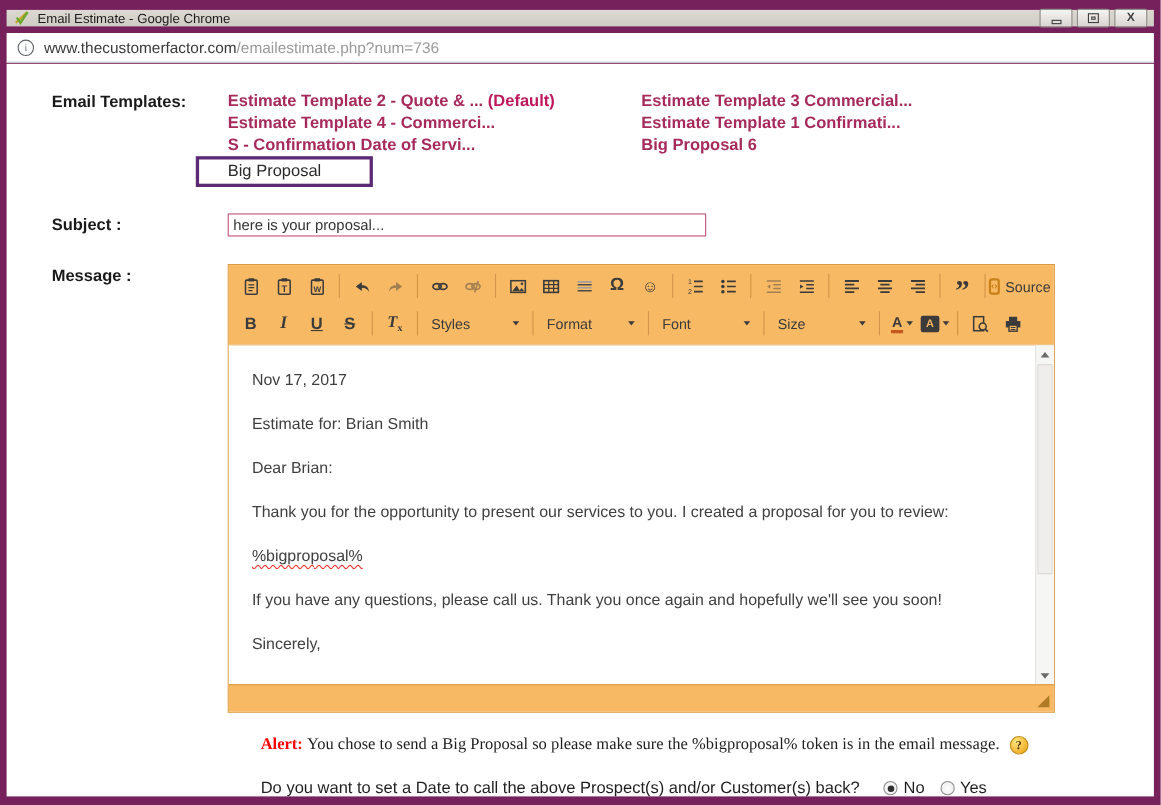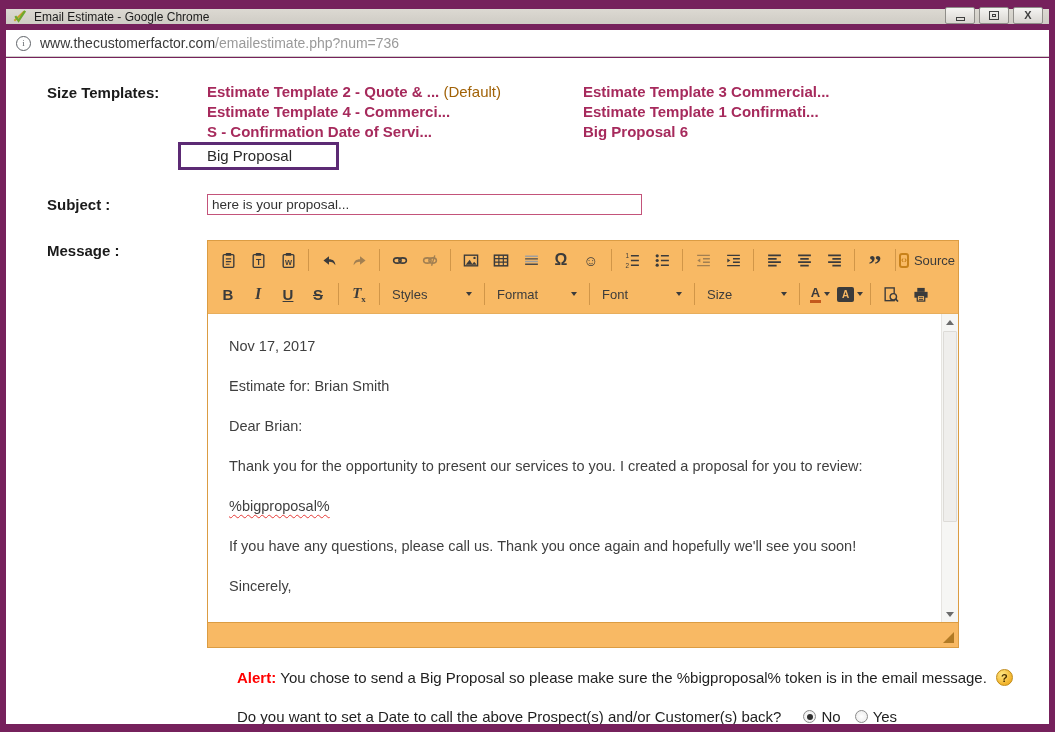--- a/index.html
+++ b/index.html
@@ -2,21 +2,21 @@
 <html><head>
 <meta charset="utf-8">
 <style>
   * { box-sizing: border-box; margin: 0; padding: 0; }
   html,body { width:1055px; height:732px; }
   body { font-family: "Liberation Sans", sans-serif; background:#76215C; position:relative; overflow:hidden; }
 
   
   .win { position:absolute; inset:0; background:#76215C; }
   .titlebar { position:absolute; left:6px; right:6px; top:9px; height:15px;
-    background:linear-gradient(#DCD9D2,#CFCCC5); display:flex; align-items:flex-end; padding:0 6px; }
+    background:linear-gradient(#DCD9D2,#CFCCC5); display:flex; align-items:center; padding:0 6px; }
   .title-text { font-size:12px; color:#1c1c1c; margin-left:7px; }
   .win-controls { margin-left:auto; display:flex; gap:4px; }
   .wc-btn { width:30px; height:17px; background:linear-gradient(#F5F4F2,#D9D6D1);
     border:1px solid #8F8D89; border-radius:2px; display:flex; align-items:center; justify-content:center; }
   .glyph-min { width:9px; height:4px; border:1px solid #3F3F3F; margin-top:6px; }
   .glyph-max { width:10px; height:9px; border:1px solid #3F3F3F; display:flex; align-items:center; justify-content:center; }
   .glyph-max i { display:block; width:4px; height:3px; border:1px solid #3F3F3F; }
   .glyph-close { font-size:11px; font-weight:bold; color:#3F3F3F; line-height:1; }
 
   
@@ -33,21 +33,21 @@
   .page { position:absolute; left:6px; right:6px; top:58px; bottom:8px; background:#fff; overflow:hidden;
     padding-top:24px; color:#222; }
   .form-row { display:flex; align-items:flex-start; padding-left:41px; }
   .form-label { width:160px; font-size:15px; font-weight:bold; color:#1a1a1a; line-height:21px; }
 
   
   .tpl-cols { display:flex; }
   .tpl-col { width:376px; }
   .tpl-link { display:block; font-size:15px; font-weight:bold; color:#A62A5C; line-height:20px;
     text-decoration:none; cursor:pointer; white-space:nowrap; }
-  .tpl-suffix { font-weight:normal; color:#a16207; }
+  .tpl-suffix { font-weight:bold; color:#be185d; }
   .tpl-selected-box { display:inline-block; border:3px solid #5C2A74; margin-left:-29px; padding:1px 4px 1px 26px;
     min-width:161px; }
   .tpl-selected { font-size:15px; font-weight:normal; color:#2a2a2a; line-height:20px; }
 
   
   .row-subject { margin-top:24px; }
   .subject-input { width:435px; height:21px; border:1px solid #C3537A; font-family:"Liberation Sans",sans-serif;
     font-size:13.5px; color:#333; padding:1px 4px; outline:none; background:#fff; }
 
   
@@ -89,21 +89,21 @@
   .sb-up,.sb-down { position:absolute; left:0; width:100%; height:16px; display:flex; align-items:center; justify-content:center; }
   .sb-up { top:0; } .sb-down { bottom:0; }
   .tri-up { width:0;height:0;border-left:4px solid transparent;border-right:4px solid transparent;border-bottom:5px solid #6B6B6B; }
   .tri-down { width:0;height:0;border-left:4px solid transparent;border-right:4px solid transparent;border-top:5px solid #6B6B6B; }
   .sb-thumb { position:absolute; left:1px; right:1px; top:17px; height:62%; background:#EFEEEC; border:1px solid #DDDBD7; border-radius:1px; }
   .ed-footer { position:relative; height:25px; background:#F8B964; border-top:1px solid #DB9C43; }
   .resize-handle { position:absolute; right:4px; bottom:4px; width:0; height:0;
     border-left:11px solid transparent; border-bottom:11px solid #B17A25; }
 
   
-  .alert-line { margin:21px 0 0 231px; font-size:15px; color:#1f1f1f; display:flex; align-items:center; }
+  .alert-line { margin:21px 0 0 231px; font-size:15px; color:#1f1f1f; display:flex; align-items:center;font-family:Liberation Serif, serif; }
   .alert-prefix { color:#FF0000; font-weight:bold; }
   .help-icon { width:17px; height:17px; border-radius:50%; margin-left:9px; flex:0 0 auto;
     background:radial-gradient(circle at 35% 30%, #FFE884, #F2B32B 70%); border:1px solid #C08A17;
     display:flex; align-items:center; justify-content:center; font-size:11px; font-weight:bold; color:#4A3000; }
   .question-line { margin:22px 0 0 231px; font-size:15px; color:#1f1f1f; display:flex; align-items:center; }
   .radio-group { display:flex; align-items:center; margin-left:22px; gap:14px; }
   .radio-opt { display:flex; align-items:center; gap:5px; cursor:pointer; }
   .radio { width:13px; height:13px; border-radius:50%; border:1px solid #8B8B8B;
     background:radial-gradient(#fff,#e8e8e8); display:flex; align-items:center; justify-content:center; }
   .radio .dot { width:6px; height:6px; border-radius:50%; background:#2F2F2F; }
@@ -137,21 +137,21 @@
   </div>
 
   <div class="urlbar">
     <span class="info-icon">i</span>
     <span class="url-text"><span class="url-domain">www.thecustomerfactor.com</span><span class="url-path">/emailestimate.php?num=736</span></span>
   </div>
 
   <div class="page">
 
     <div class="form-row">
-      <div class="form-label">Size Templates:</div>
+      <div class="form-label">Email Templates:</div>
       <div class="tpl-cols">
         <div class="tpl-col">
           <a class="tpl-link"><span>Estimate Template 2 - Quote &amp; ...</span><span class="tpl-suffix"> (Default)</span></a>
           <a class="tpl-link">Estimate Template 4 - Commerci...</a>
           <a class="tpl-link">S - Confirmation Date of Servi...</a>
           <span class="tpl-selected-box"><a class="tpl-selected">Big Proposal</a></span>
         </div>
         <div class="tpl-col">
           <a class="tpl-link">Estimate Template 3 Commercial...</a>
           <a class="tpl-link">Estimate Template 1 Confirmati...</a>

